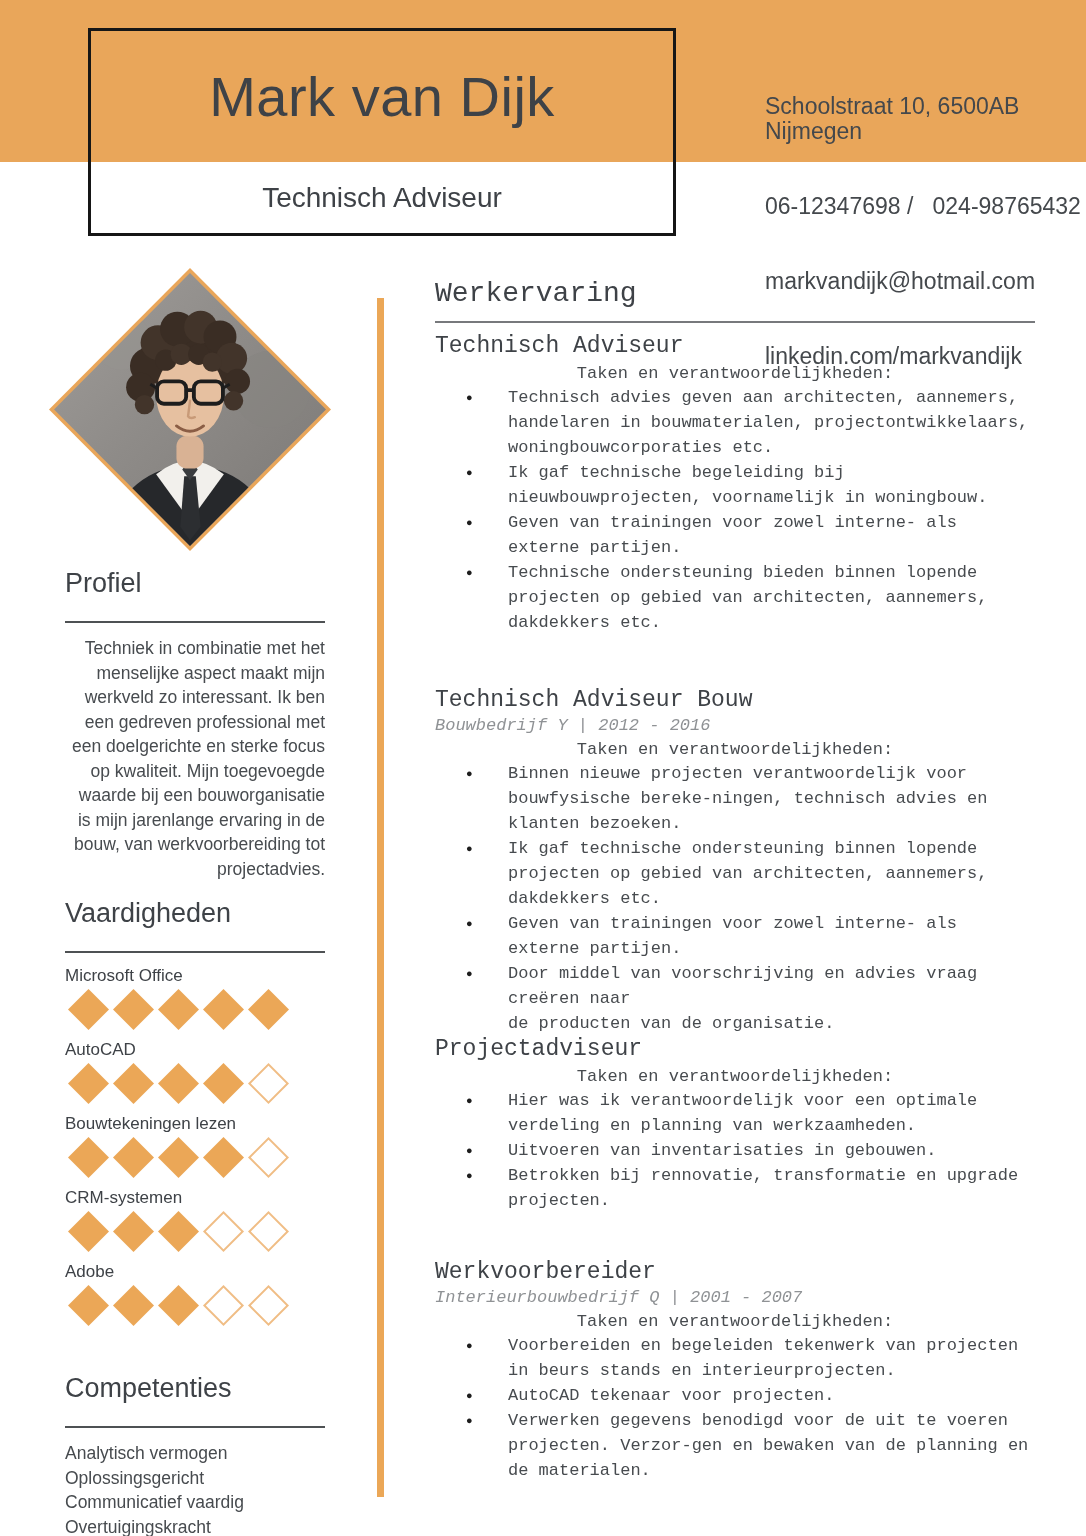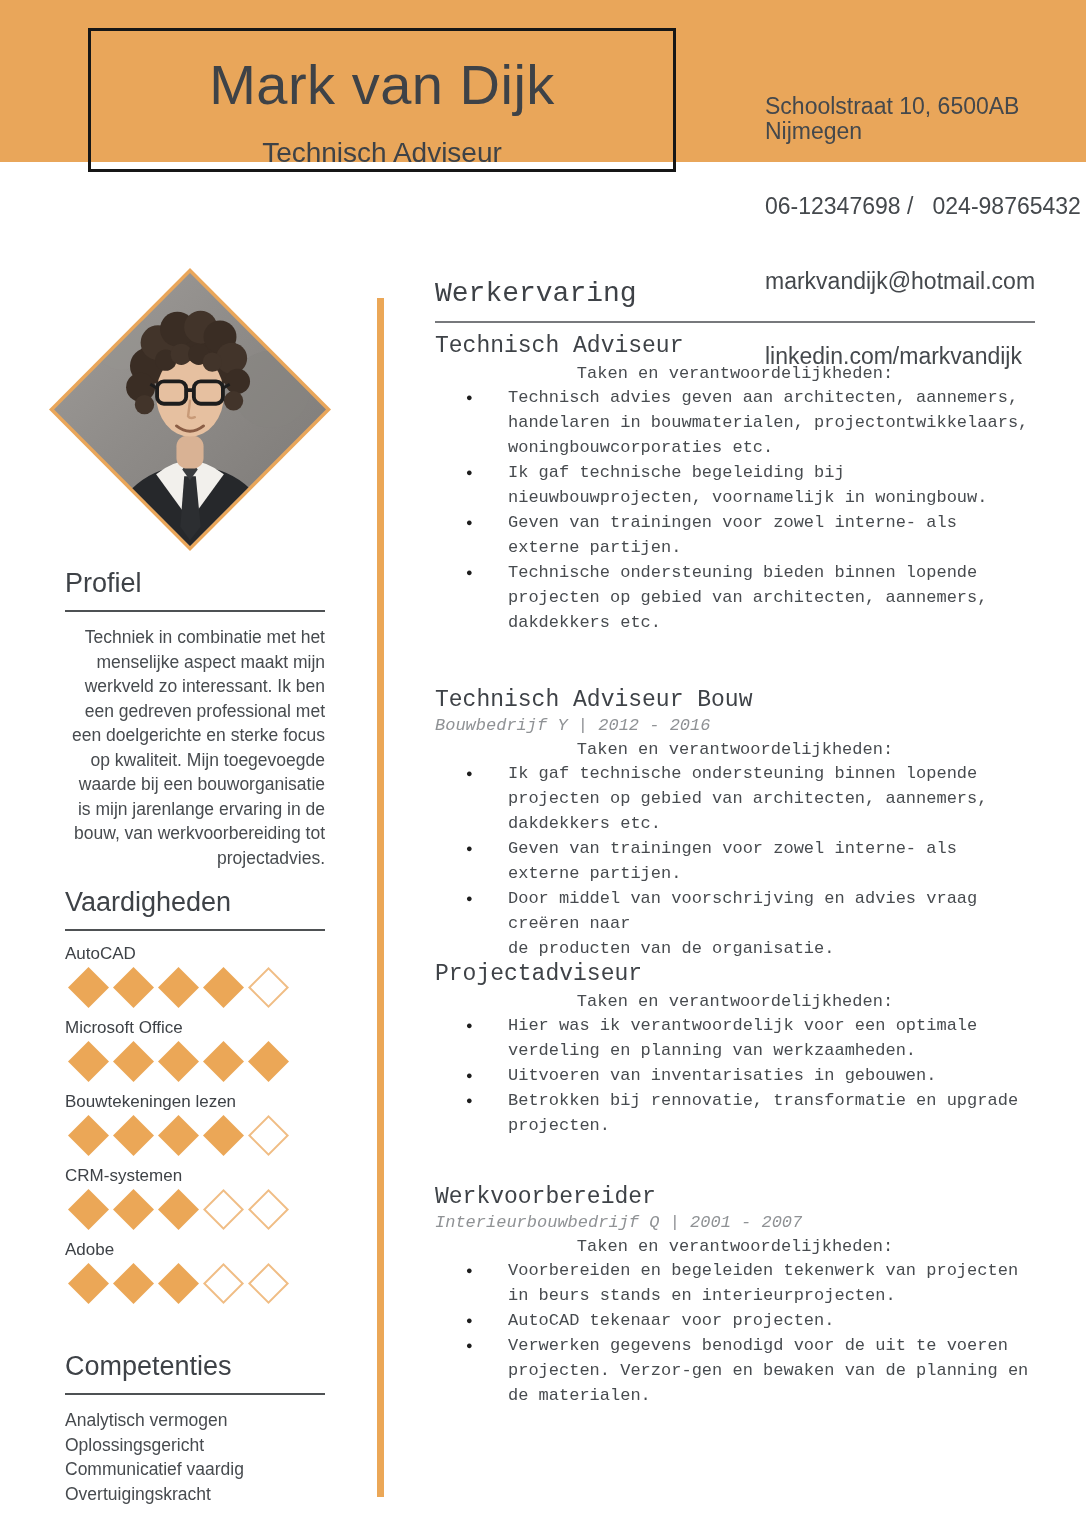--- a/index.html
+++ b/index.html
@@ -18,21 +18,21 @@
   
   .band {
     position: absolute;
     left: 0; top: 0;
     width: 1086px; height: 162px;
     background: #e9a65a;
   }
   .header-box {
     position: absolute;
     left: 88px; top: 28px;
-    width: 588px; height: 144px;
+    width: 588px; height: 208px;
     border: 3px solid #161616;
     display: flex;
     flex-direction: column;
   }
   .name-area {
     height: 131px;
     display: flex; align-items: center; justify-content: center;
   }
   .name-area h1 {
     font-size: 56px;
@@ -85,21 +85,21 @@
   
   .sidebar {
     position: absolute;
     left: 65px; top: 568px;
     width: 260px;
   }
   .side-h {
     font-size: 27px;
     font-weight: 400;
     color: #3e4247;
-    padding-bottom: 11px;
+    padding-bottom: 22px;
     border-bottom: 2px solid #4e5154;
     margin-bottom: 13px;
   }
   .profile-text {
     font-size: 17.5px;
     line-height: 24.5px;
     color: #474b4f;
     text-align: right;
   }
   .skills-section { margin-top: 17px; }
@@ -271,37 +271,37 @@
 
     <section>
       <h2 class="side-h">Profiel</h2>
       <p class="profile-text">Techniek in combinatie met het menselijke aspect maakt mijn werkveld zo interessant. Ik ben een gedreven professional met een doelgerichte en sterke focus op kwaliteit. Mijn toegevoegde waarde bij een bouworganisatie is mijn jarenlange ervaring in de bouw, van werkvoorbereiding tot projectadvies.</p>
     </section>
 
     <section class="skills-section">
       <h2 class="side-h">Vaardigheden</h2>
 
       <div class="skill">
+        <div class="skill-label">Microsoft Office</div>
+        <div class="skill-diamonds">
+            <div class="diamond filled"></div>
+            <div class="diamond filled"></div>
+            <div class="diamond filled"></div>
+            <div class="diamond filled"></div>
+            <div class="diamond filled"></div>
+          </div>
+      </div>
+      <div class="skill">
         <div class="skill-label">AutoCAD</div>
         <div class="skill-diamonds">
             <div class="diamond filled"></div>
             <div class="diamond filled"></div>
             <div class="diamond filled"></div>
             <div class="diamond filled"></div>
             <div class="diamond empty"></div>
-          </div>
-      </div>
-      <div class="skill">
-        <div class="skill-label">Microsoft Office</div>
-        <div class="skill-diamonds">
-            <div class="diamond filled"></div>
-            <div class="diamond filled"></div>
-            <div class="diamond filled"></div>
-            <div class="diamond filled"></div>
-            <div class="diamond filled"></div>
           </div>
       </div>
       <div class="skill">
         <div class="skill-label">Bouwtekeningen lezen</div>
         <div class="skill-diamonds">
             <div class="diamond filled"></div>
             <div class="diamond filled"></div>
             <div class="diamond filled"></div>
             <div class="diamond filled"></div>
             <div class="diamond empty"></div>
@@ -351,20 +351,21 @@
         <li>Geven van trainingen voor zowel interne- als externe partijen.</li>
         <li>Technische ondersteuning bieden binnen lopende projecten op gebied van architecten, aannemers, dakdekkers etc.</li>
       </ul>
     </article>
 
     <article class="job job-1">
       <h3>Technisch Adviseur Bouw</h3>
       <div class="meta">Bouwbedrijf Y | 2012 - 2016</div>
       <div class="tasks">Taken en verantwoordelijkheden:</div>
       <ul>
+        <li>Binnen nieuwe projecten verantwoordelijk voor bouwfysische bereke-ningen, technisch advies en klanten bezoeken.</li>
         <li>Ik gaf technische ondersteuning binnen lopende projecten op gebied van architecten, aannemers, dakdekkers etc.</li>
         <li>Geven van trainingen voor zowel interne- als externe partijen.</li>
         <li>Door middel van voorschrijving en advies vraag creëren naar
 de producten van de organisatie.</li>
       </ul>
     </article>
 
     <article class="job job-2">
       <h3>Projectadviseur</h3>
       <div class="tasks">Taken en verantwoordelijkheden:</div>

